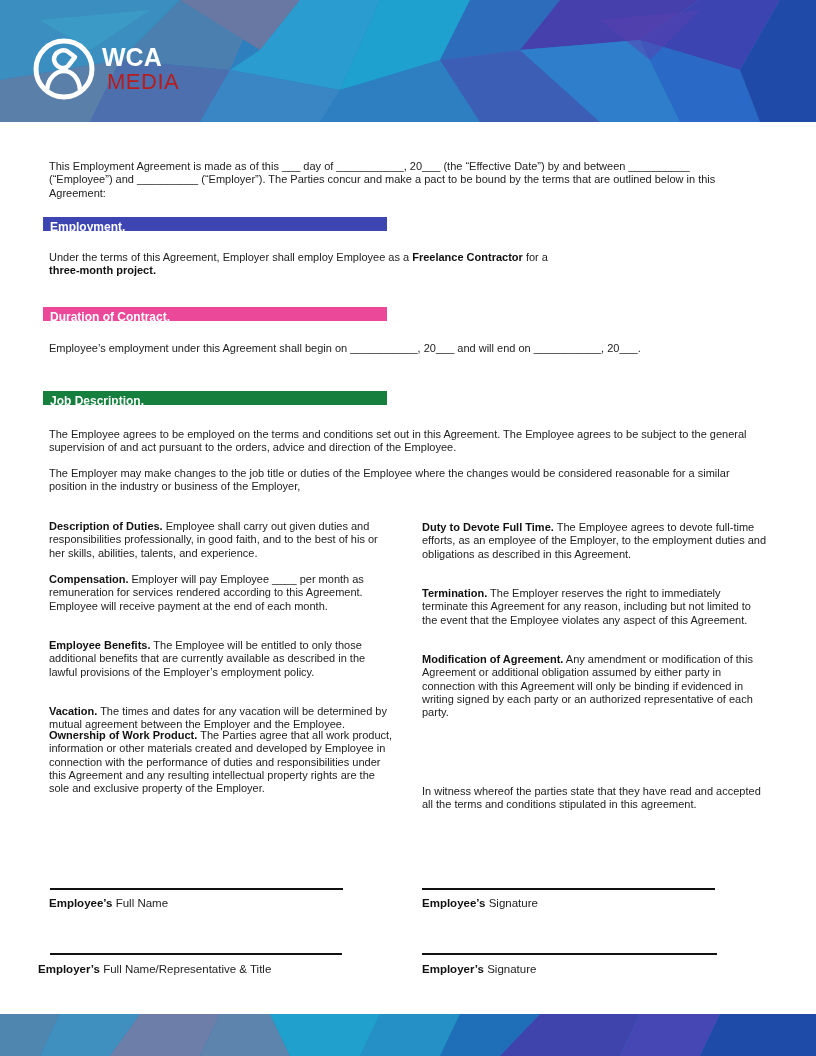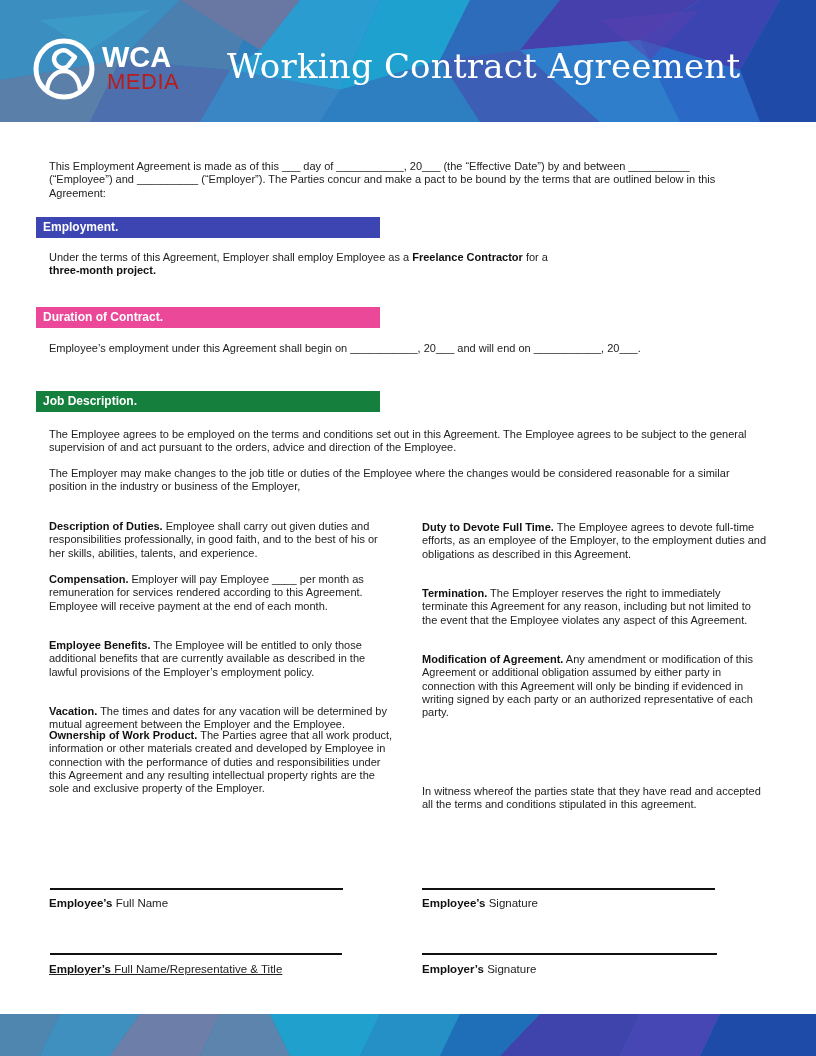--- a/index.html
+++ b/index.html
@@ -5,29 +5,29 @@
   * { margin:0; padding:0; box-sizing:border-box; }
   html, body { width:816px; height:1056px; background:#ffffff; overflow:hidden; }
   body { position:relative; font-family:"Liberation Sans", sans-serif; color:#1d1d1d; }
 
   .banner { position:absolute; left:0; top:0; width:816px; height:122px; overflow:hidden; }
   .footer-band { position:absolute; left:0; top:1014px; width:816px; height:42px; overflow:hidden; }
   .poly { position:absolute; left:0; top:0; width:100%; height:100%; }
 
   .logo { position:absolute; left:32px; top:38px; width:140px; height:60px; }
   .logo svg { position:absolute; left:0; top:0; }
-  .logo-wca { position:absolute; left:70px; top:4px; font-size:29px; font-weight:700; color:#fff; letter-spacing:0px; line-height:30px; }
+  .logo-wca { position:absolute; left:70px; top:4px; font-size:25px; font-weight:700; color:#fff; letter-spacing:0px; line-height:30px; }
   .logo-media { position:absolute; left:75px; top:34px; font-size:22px; color:#b91c1c; line-height:20px; letter-spacing:0.5px; }
 
   .title { position:absolute; left:227px; top:44px; font-family:"DejaVu Serif", serif; font-size:34px; color:#fff; letter-spacing:0.2px; line-height:44px; white-space:nowrap; }
 
   .p { position:absolute; font-size:11px; line-height:13.3px; color:#222; }
   .p b { font-weight:700; color:#111; }
 
-  .bar { position:absolute; left:36px; width:344px; height:21px; color:#fff; font-weight:700; font-size:12px; line-height:21px; padding-left:7px; }
+  .bar { position:absolute; left:43px; width:344px; height:14px; color:#fff; font-weight:700; font-size:12px; line-height:21px; padding-left:7px; }
 
   .sigline { position:absolute; height:2px; background:#111; }
   .siglabel { position:absolute; font-size:11.5px; color:#222; line-height:14px; white-space:nowrap; }
   .siglabel b { color:#111; }
 </style>
 </head>
 <body>
 
 <div class="banner">
   <svg class="poly" viewBox="0 0 816 122" preserveAspectRatio="none">
@@ -55,21 +55,20 @@
   <div class="logo">
     <svg width="66" height="62" viewBox="0 0 66 62">
       <circle cx="32" cy="31" r="28" fill="none" stroke="#fff" stroke-width="5"></circle>
       <path d="M22,22 C22,14 30,11 35,13 L43,19 L36,28 C32,32 24,30 22,22 Z" fill="none" stroke="#fff" stroke-width="4.5" stroke-linejoin="round"></path>
       <path d="M15,52 C16,40 24,33 32,33 C40,33 47,40 48,52" fill="none" stroke="#fff" stroke-width="4.5"></path>
     </svg>
     <div class="logo-wca">WCA</div>
     <div class="logo-media">MEDIA</div>
   </div>
 
-  <div class="title">Working Contract Agreement</div>
 </div>
 
 <div class="p" style="left:49px; top:160px; width:700px;">This Employment Agreement is made as of this ___ day of ___________, 20___ (the “Effective Date”) by and between __________ (“Employee”) and __________ (“Employer”). The Parties concur and make a pact to be bound by the terms that are outlined below in this Agreement:</div>
 
 <div class="bar" style="top:217px; background:#3d45b3;">Employment.</div>
 <div class="p" style="left:49px; top:251px; width:600px;">
   <span>Under the terms of this Agreement, Employer shall employ Employee as a </span><b>Freelance Contractor</b><span> for a</span><br>
   <b>three-month project.</b>
 </div>
 
@@ -111,21 +110,21 @@
 <div class="siglabel" style="left:49px; top:896px;">
   <b>Employee’s</b><span> Full Name</span>
 </div>
 
 <div class="sigline" style="left:422px; top:888px; width:293px;"></div>
 <div class="siglabel" style="left:422px; top:896px;">
   <b>Employee’s</b><span> Signature</span>
 </div>
 
 <div class="sigline" style="left:50px; top:953px; width:292px;"></div>
-<div class="siglabel" style="left:49px; top:962px;text-decoration:underline;">
+<div class="siglabel" style="left:38px; top:962px;">
   <b>Employer’s</b><span> Full Name/Representative &amp; Title</span>
 </div>
 
 <div class="sigline" style="left:422px; top:953px; width:295px;"></div>
 <div class="siglabel" style="left:422px; top:962px;">
   <b>Employer’s</b><span> Signature</span>
 </div>
 
 <div class="footer-band">
   <svg class="poly" viewBox="0 0 816 42" preserveAspectRatio="none">

